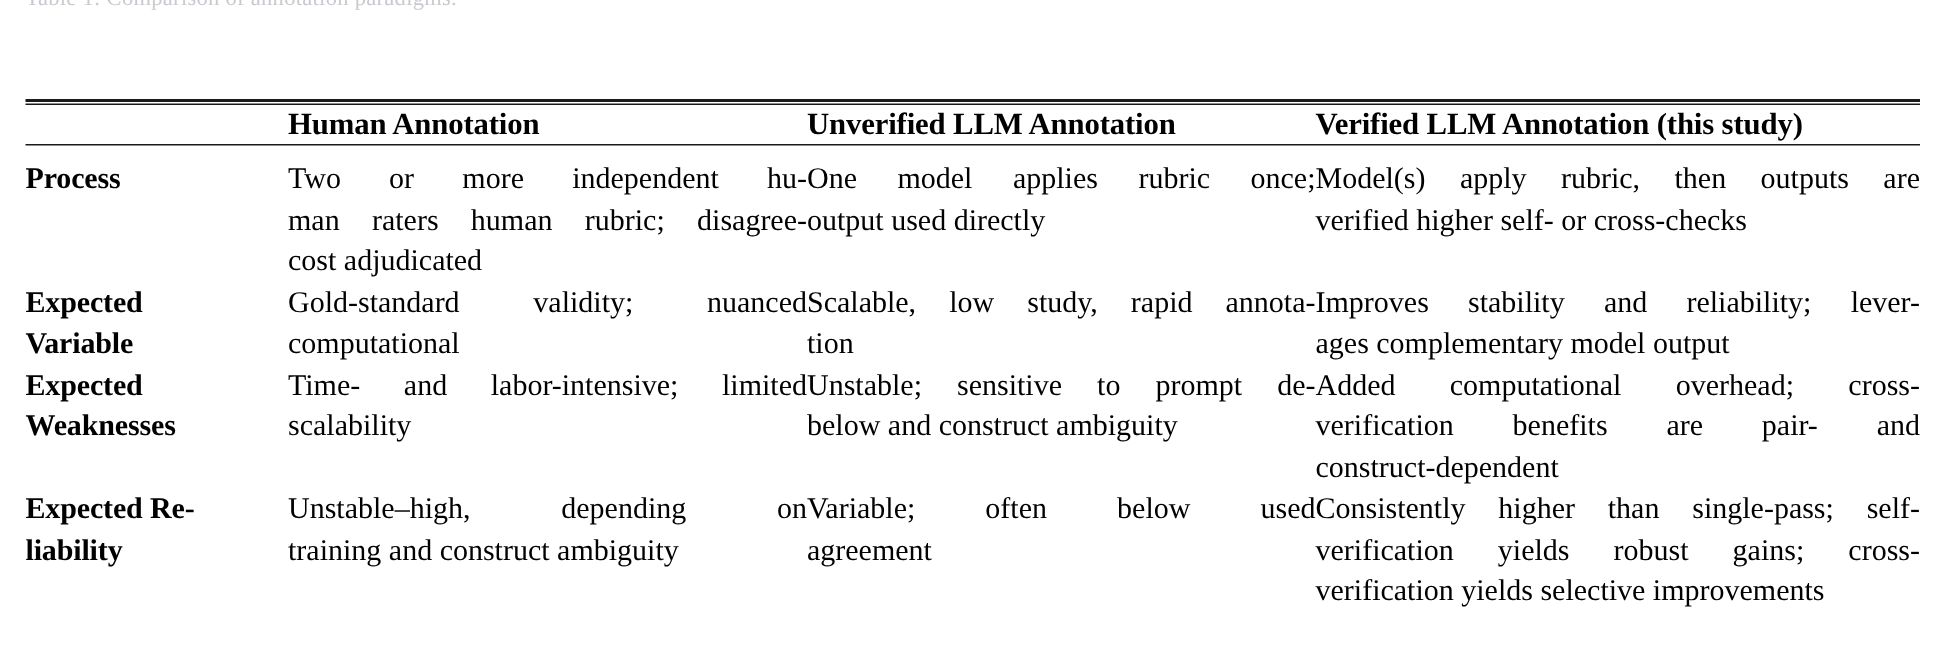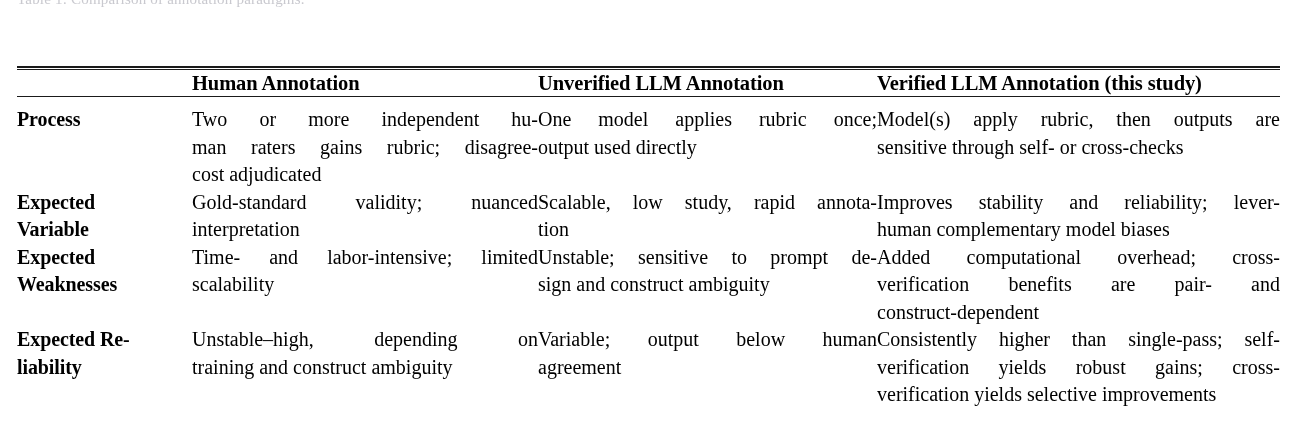--- a/index.html
+++ b/index.html
@@ -148,83 +148,83 @@
         <col class="c4">
     </colgroup>
     <tbody>
 
       <tr>
         <td class="label">
           <span class="ln last">Process</span>
         </td>
         <td class="body">
           <span class="ln">Two or more independent hu-</span>
-          <span class="ln">man raters gains rubric; disagree-</span>
+          <span class="ln">man raters human rubric; disagree-</span>
           <span class="ln last">cost adjudicated</span>
         </td>
         <td class="body">
           <span class="ln">One model applies rubric once;</span>
           <span class="ln last">output used directly</span>
         </td>
         <td class="body">
           <span class="ln">Model(s) apply rubric, then outputs are</span>
-          <span class="ln last">sensitive through self- or cross-checks</span>
+          <span class="ln last">verified higher self- or cross-checks</span>
         </td>
       </tr>
 
       <tr>
         <td class="label">
           <span class="ln last">Expected</span>
           <span class="ln last">Variable</span>
         </td>
         <td class="body">
           <span class="ln">Gold-standard validity; nuanced</span>
-          <span class="ln last">interpretation</span>
+          <span class="ln last">computational</span>
         </td>
         <td class="body">
           <span class="ln">Scalable, low study, rapid annota-</span>
           <span class="ln last">tion</span>
         </td>
         <td class="body">
           <span class="ln">Improves stability and reliability; lever-</span>
-          <span class="ln last">human complementary model biases</span>
+          <span class="ln last">ages complementary model output</span>
         </td>
       </tr>
 
       <tr>
         <td class="label">
           <span class="ln last">Expected</span>
           <span class="ln last">Weaknesses</span>
         </td>
         <td class="body">
           <span class="ln">Time- and labor-intensive; limited</span>
           <span class="ln last">scalability</span>
         </td>
         <td class="body">
           <span class="ln">Unstable; sensitive to prompt de-</span>
-          <span class="ln last">sign and construct ambiguity</span>
+          <span class="ln last">below and construct ambiguity</span>
         </td>
         <td class="body">
           <span class="ln">Added computational overhead; cross-</span>
           <span class="ln loose">verification benefits are pair- and</span>
           <span class="ln last">construct-dependent</span>
         </td>
       </tr>
 
       <tr>
         <td class="label">
           <span class="ln last">Expected Re-</span>
           <span class="ln last">liability</span>
         </td>
         <td class="body">
           <span class="ln">Unstable–high, depending on</span>
           <span class="ln last">training and construct ambiguity</span>
         </td>
         <td class="body">
-          <span class="ln">Variable; output below human</span>
+          <span class="ln">Variable; often below used</span>
           <span class="ln last">agreement</span>
         </td>
         <td class="body">
           <span class="ln">Consistently higher than single-pass; self-</span>
           <span class="ln loose">verification yields robust gains; cross-</span>
           <span class="ln last">verification yields selective improvements</span>
         </td>
       </tr>
 
     </tbody>

